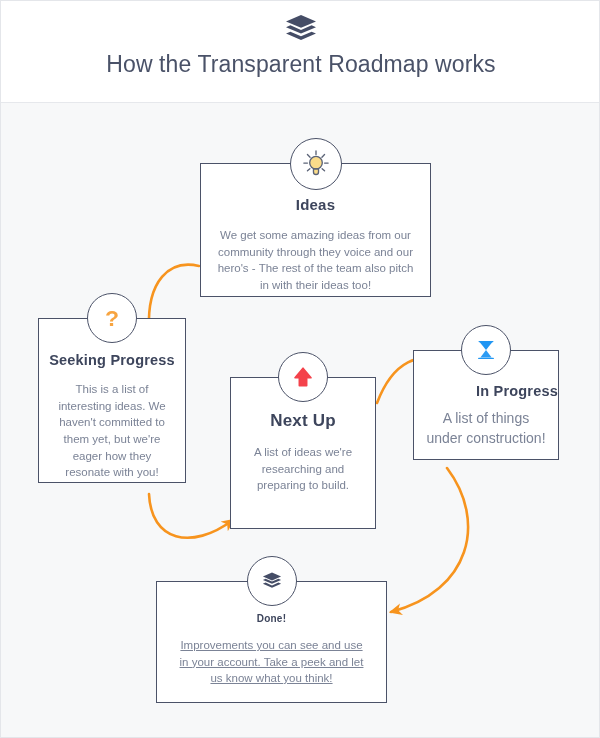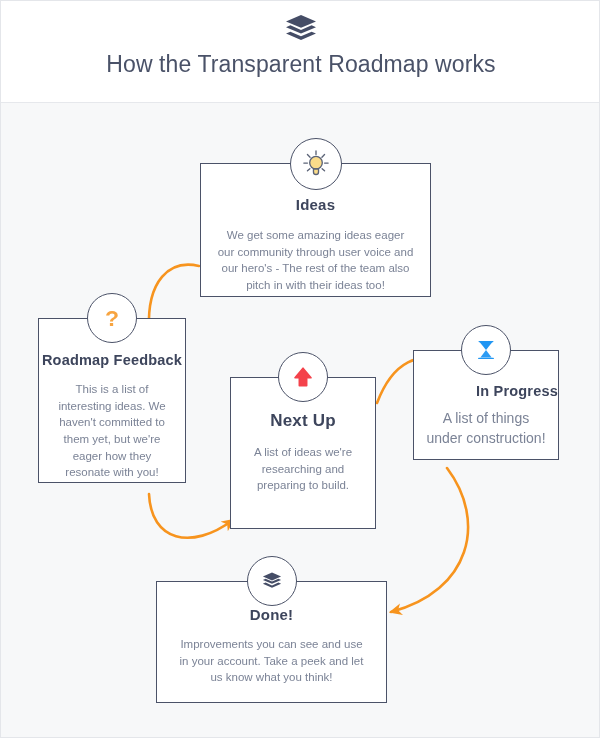--- a/index.html
+++ b/index.html
@@ -123,22 +123,22 @@
     left: 412px; top: 239px; width: 146px; height: 110px;
   }
   #card-progress .badge { top: -26px; width: 50px; height: 50px; }
   #card-progress .card-title { margin-top: 32px; font-size: 14.5px; text-align: right; }
   #card-progress .card-body { margin: 9px 12px 0; font-size: 14px; }
   
   #card-done {
     left: 155px; top: 470px; width: 231px; height: 122px;
   }
   #card-done .badge { top: -26px; width: 50px; height: 50px; }
-  #card-done .card-title { margin-top: 24px; font-size: 15px; }
-  #card-done .card-body { margin: 13px 20px 0; font-size: 11.5px; }
+  #card-done .card-title { margin-top: 31px; font-size: 10px; }
+  #card-done .card-body { margin: 13px 20px 0; font-size: 11.5px; text-decoration: underline; }
 </style>
 </head>
 <body>
 
 <div id="page">
 
   <div id="header">
     <div id="header-logo">
       <svg viewBox="0 0 34 30" width="34" height="30" aria-hidden="true">
         <g fill="#454d66">
@@ -178,30 +178,30 @@
             <line x1="6.5" y1="19" x2="10.5" y2="19"></line>
             <line x1="33.5" y1="19" x2="29.5" y2="19"></line>
             <line x1="10.5" y1="27.5" x2="13.2" y2="25.2"></line>
             <line x1="29.5" y1="27.5" x2="26.8" y2="25.2"></line>
           </g>
           <circle cx="20" cy="18.6" r="7" fill="#fbdc8a" stroke="#5b6377" stroke-width="1.5"></circle>
           <path d="M17.2 25.5 h5.6 v3.4 a2.8 2.8 0 0 1 -5.6 0 z" fill="#fbdc8a" stroke="#5b6377" stroke-width="1.5" stroke-linejoin="round"></path>
         </svg>
       </div>
       <div class="card-title">Ideas</div>
-      <div class="card-body">We get some amazing ideas eager our community through user voice and our hero's - The rest of the team also pitch in with their ideas too!</div>
+      <div class="card-body">We get some amazing ideas from our community through they voice and our hero's - The rest of the team also pitch in with their ideas too!</div>
     </div>
 
     <div class="card" id="card-seeking">
       <div class="badge">
         <svg viewBox="0 0 40 40" width="34" height="34" aria-hidden="true">
           <text x="20" y="29.5" text-anchor="middle" font-family="Liberation Sans, sans-serif" font-size="27" font-weight="bold" fill="#f7a440">?</text>
         </svg>
       </div>
-      <div class="card-title">Roadmap Feedback</div>
+      <div class="card-title">Seeking Progress</div>
       <div class="card-body">This is a list of interesting ideas. We haven't committed to them yet, but we're eager how they resonate with you!</div>
     </div>
 
     <div class="card" id="card-next">
       <div class="badge">
         <svg viewBox="0 0 40 40" width="32" height="32" aria-hidden="true">
           <path d="M20 9 L30 21 H24.6 V31 H15.4 V21 H10 Z" fill="#f4424b" stroke="#f4424b" stroke-width="2" stroke-linejoin="round"></path>
         </svg>
       </div>
       <div class="card-title">Next Up</div>

